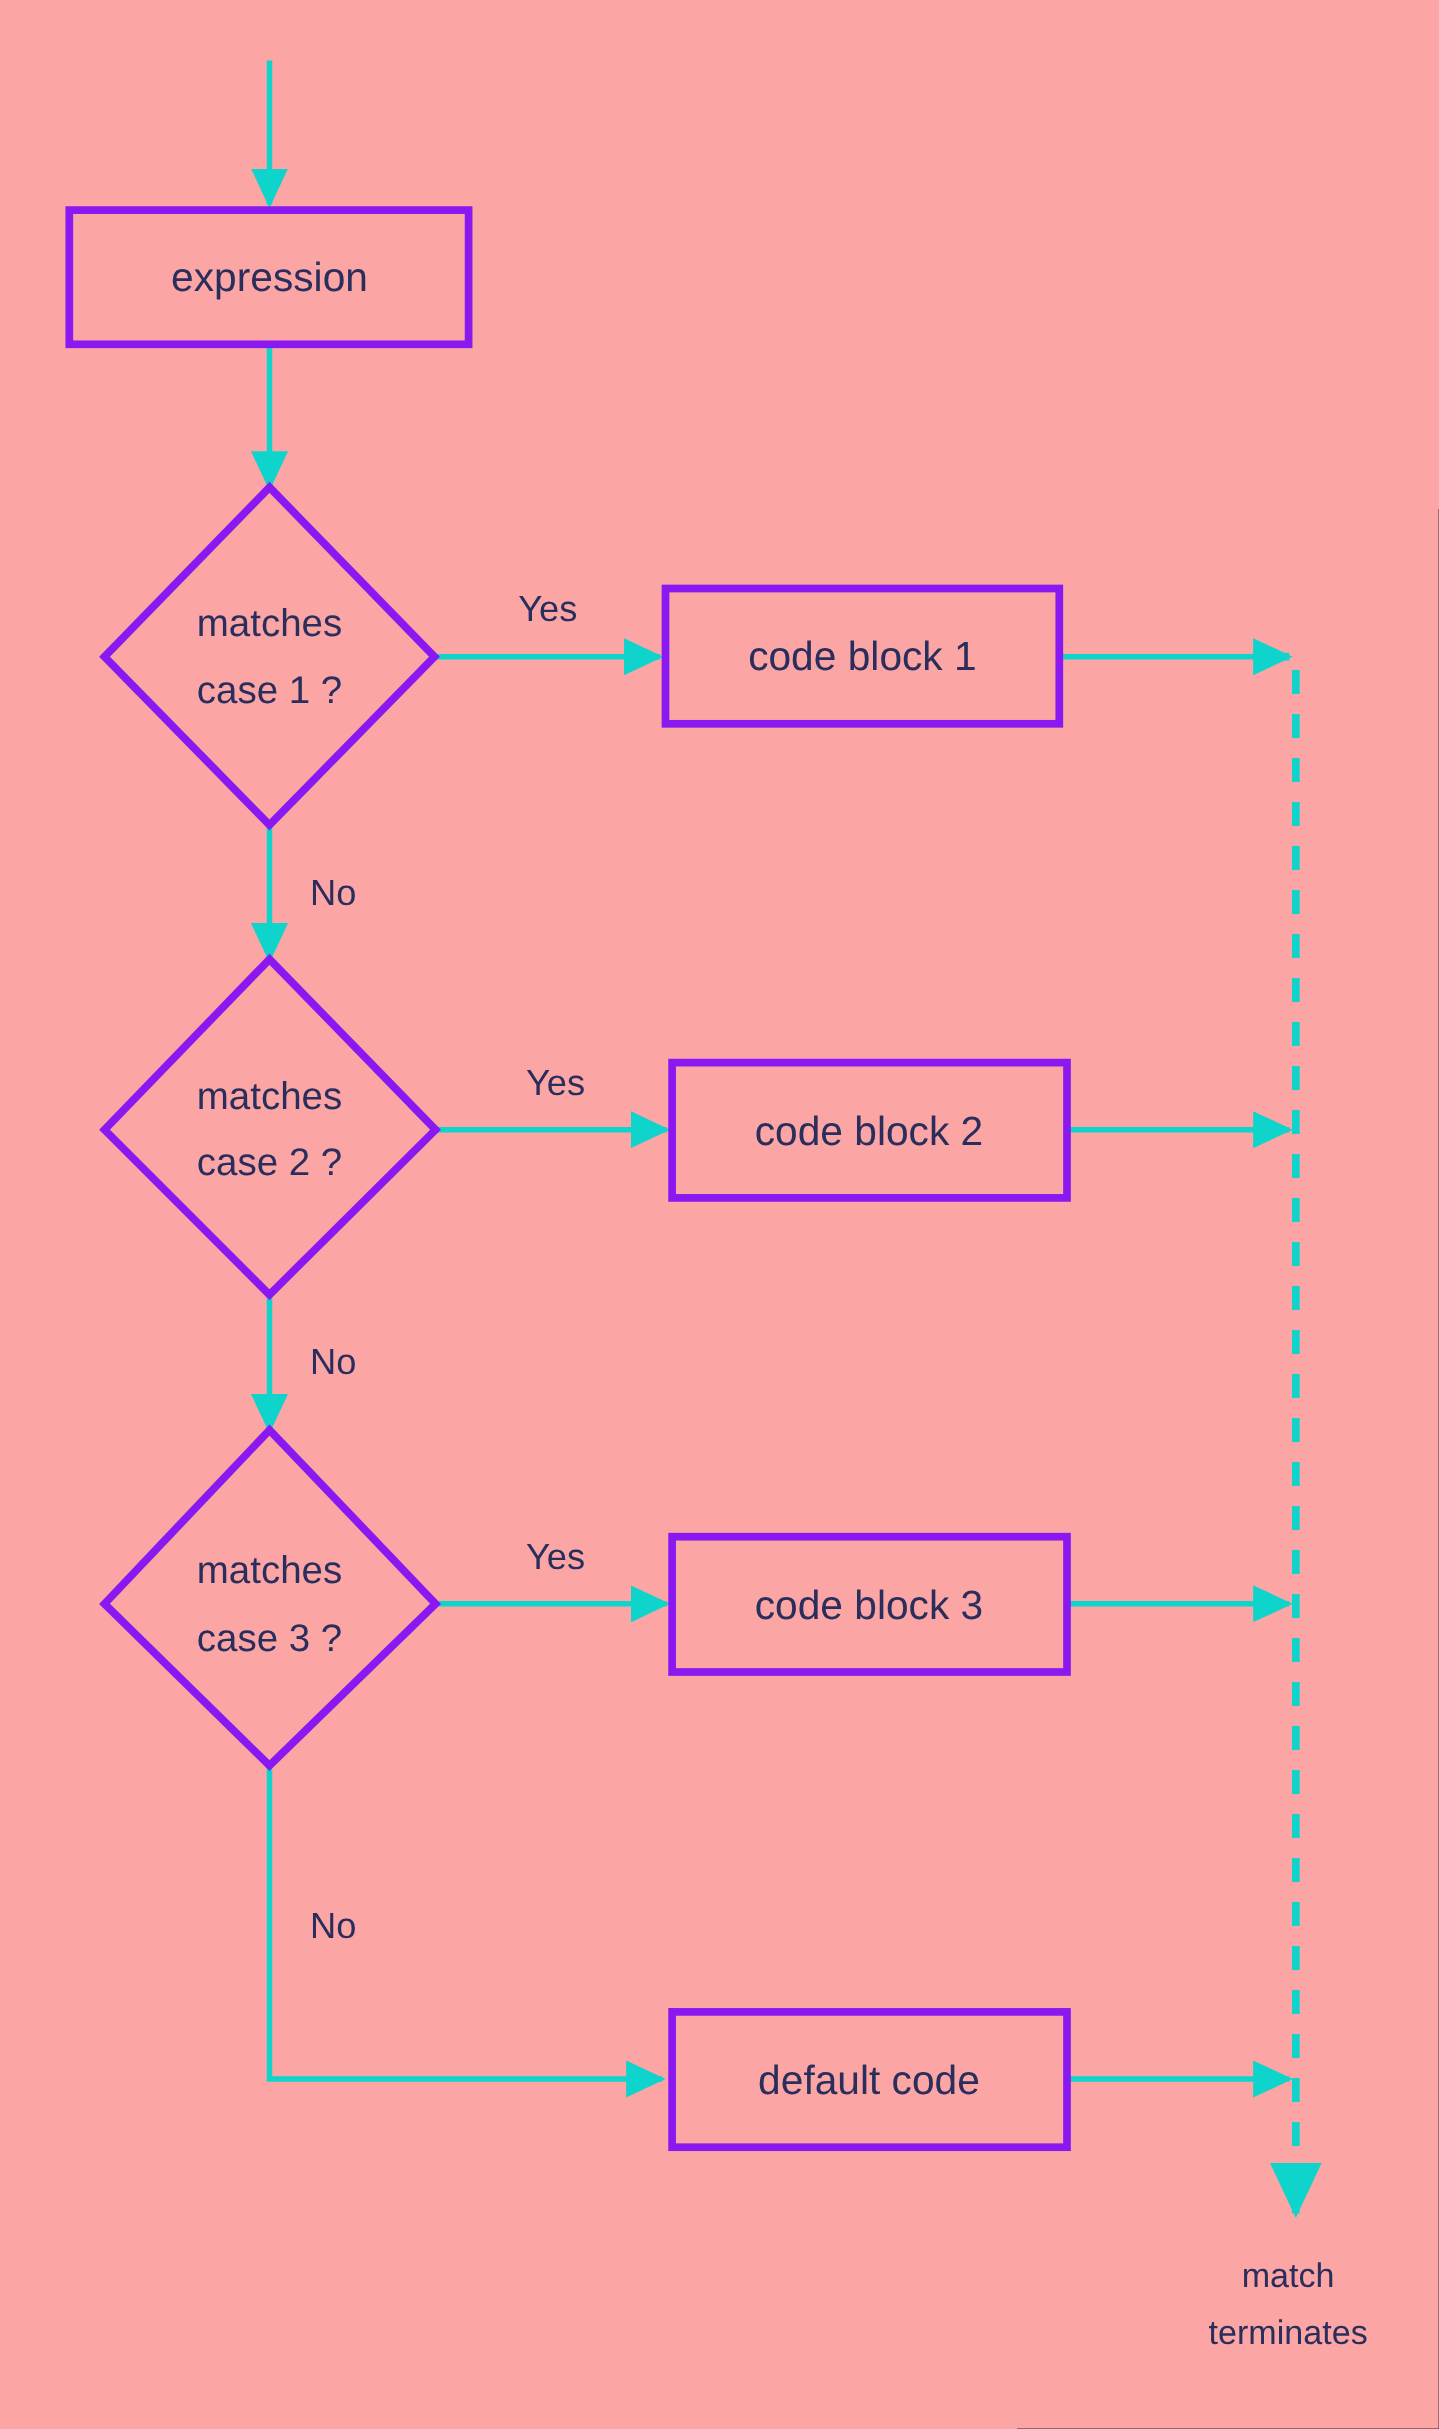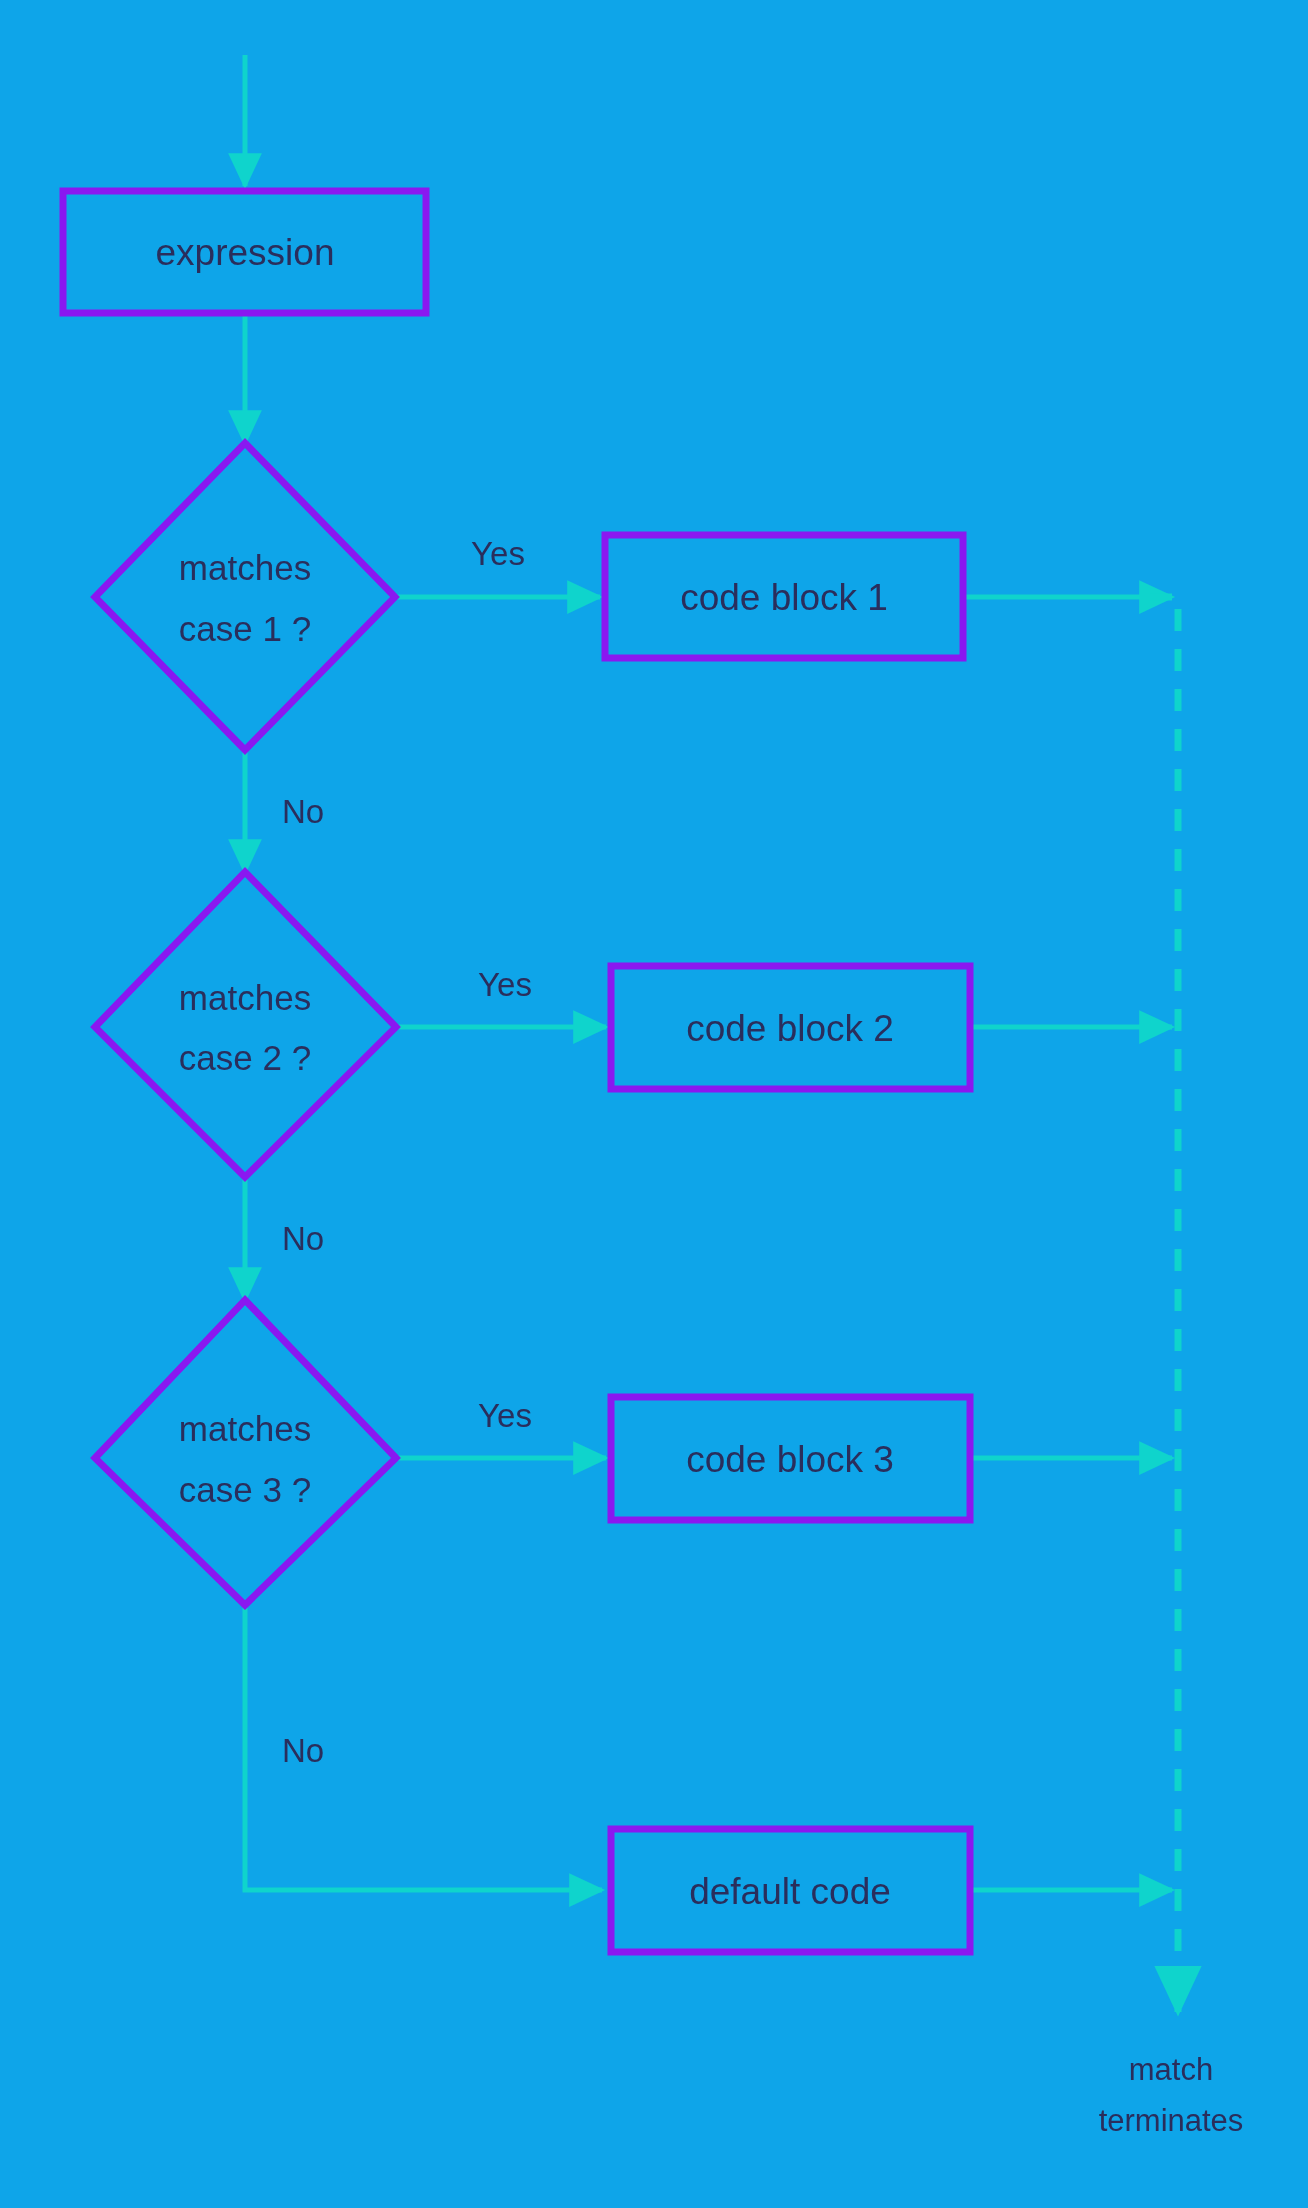--- a/index.html
+++ b/index.html
@@ -8,21 +8,21 @@
     padding: 0;
     background: #000000;
   }
   body {
     font-family: "Liberation Sans", sans-serif;
   }
   #stage {
     position: relative;
     width: 1308px;
     height: 2208px;
-    background: #0ea5e9;
+    background: #fca5a5;
     overflow: hidden;
   }
   #flowSvg {
     position: absolute;
     left: 0;
     top: 0;
     width: 1308px;
     height: 2208px;
     display: block;
   }

